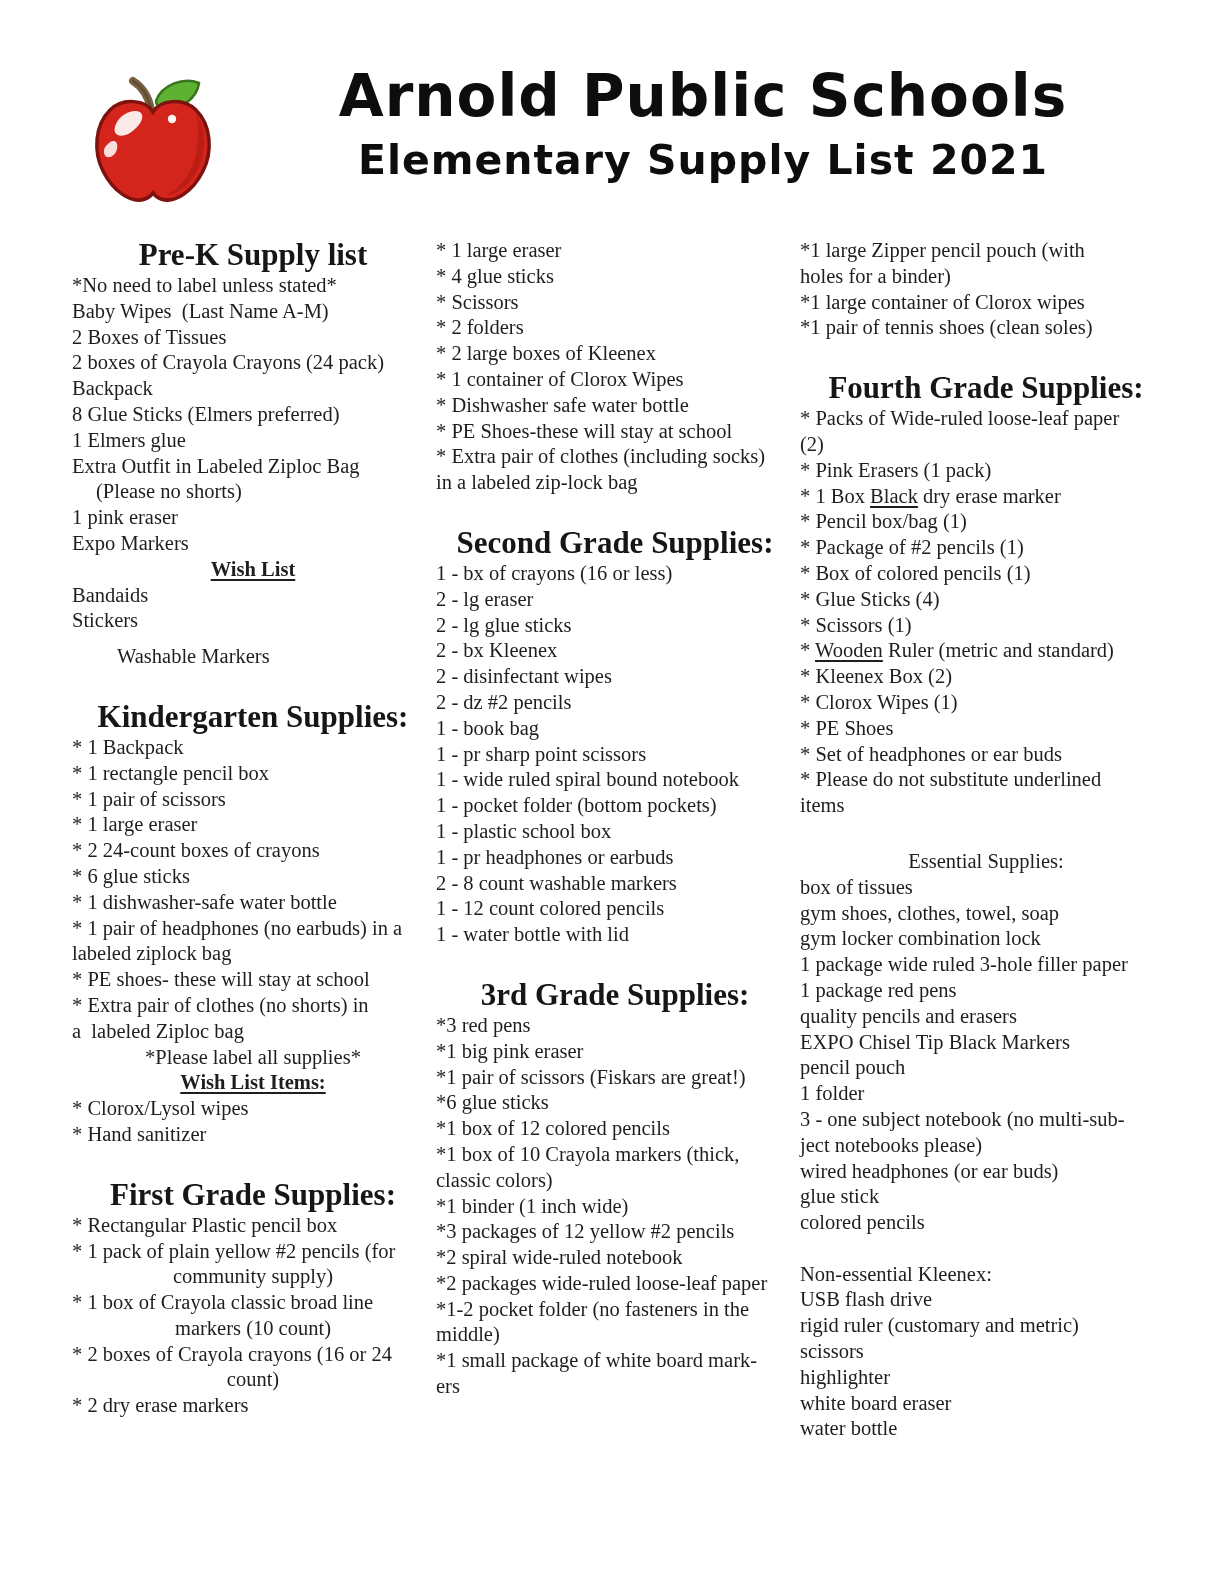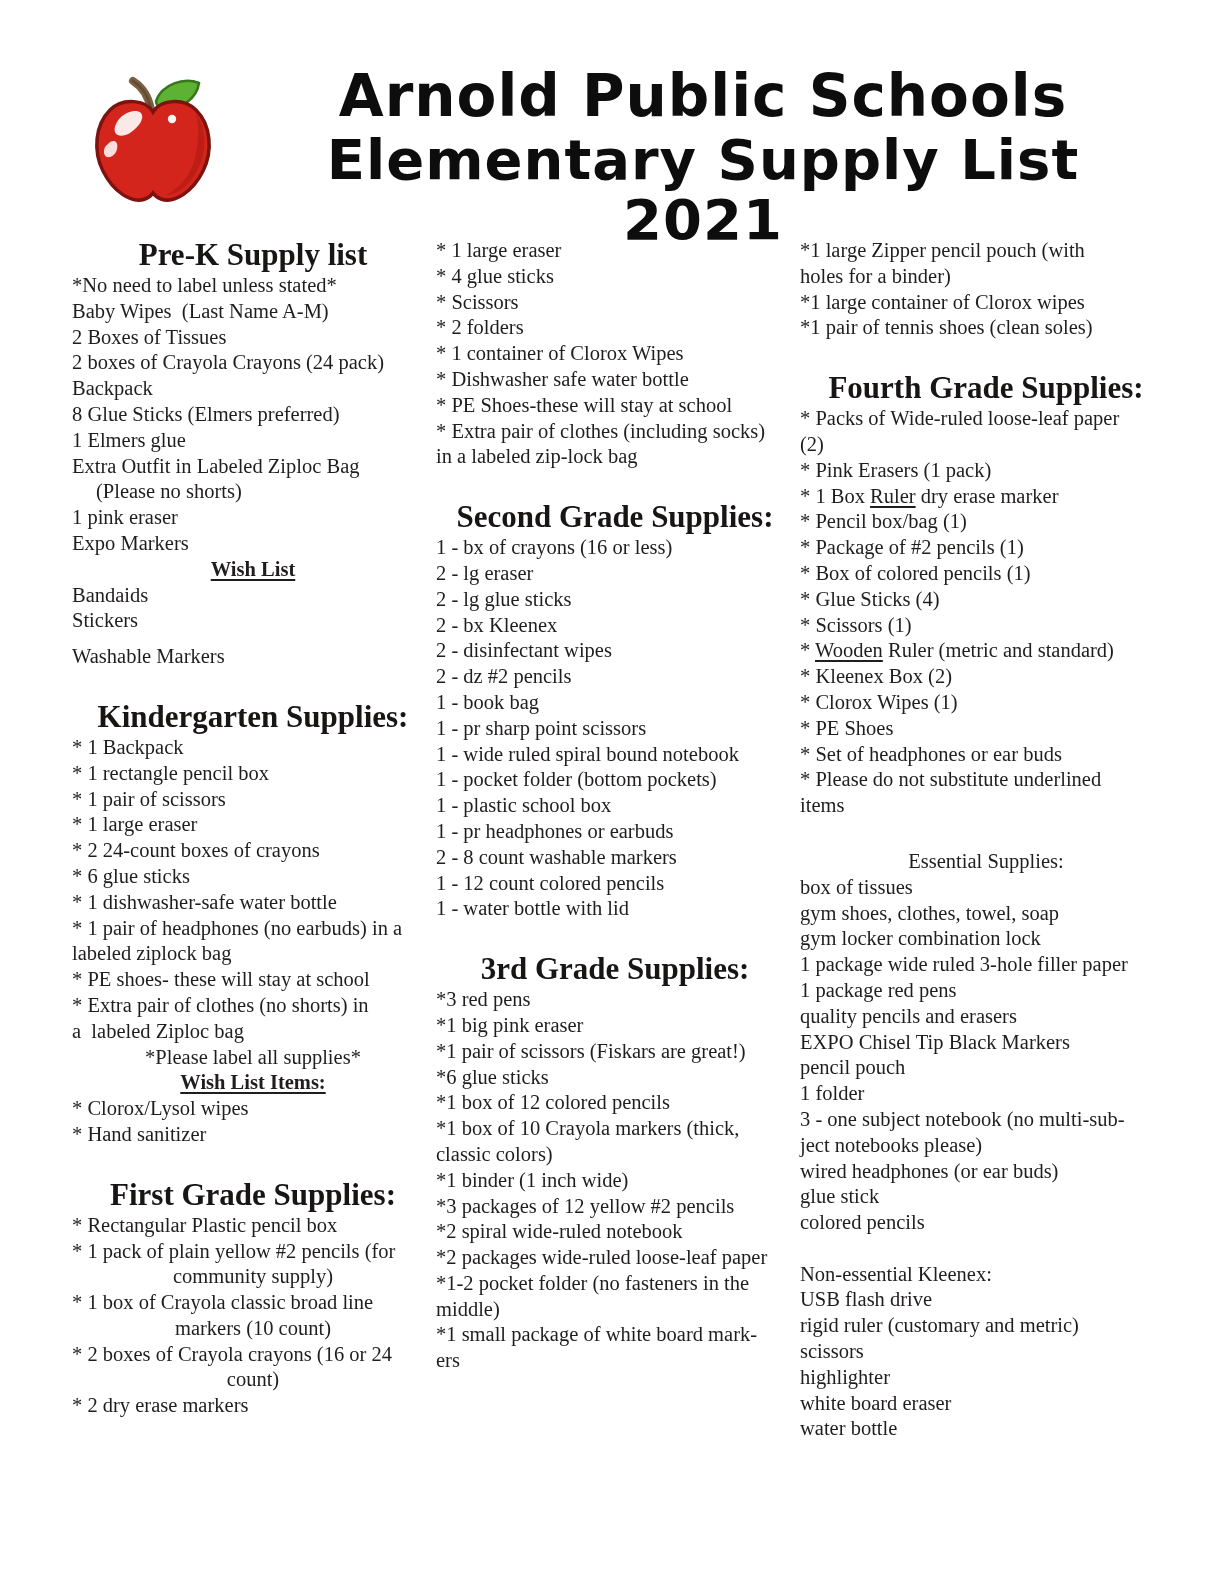--- a/index.html
+++ b/index.html
@@ -15,38 +15,38 @@
     position:absolute; top:62px; left:92px; right:76px;
     display:flex; align-items:flex-start;gap:44px;
   }
   .apple-wrap { flex:0 0 auto; margin-top:12px; }
   .titles {
     flex:1 1 auto; text-align:center;
     font-family:"DejaVu Sans", sans-serif;
     font-weight:bold; color:#0e0d0d;
   }
   .title1 { font-size:58px; line-height:68px; letter-spacing:1px; }
-  .title2 { font-size:56px; line-height:60px; letter-spacing:1px; }
+  .title2 { font-size:41px; line-height:60px; letter-spacing:1px; }
   .columns { position:absolute; top:238px; left:0; width:100%; }
   .col { position:absolute; top:0; }
   .col-0 { left:72px;  width:362px; }
   .col-1 { left:436px; width:358px; }
   .col-2 { left:800px; width:372px; }
   .block { margin:0 0 30px 0; }
   .block h2 {
     font-size:31px; line-height:33px; font-weight:bold;
     text-align:center; margin:0 0 2px 0; color:#181515;
   }
   .line {
     font-size:20.5px; line-height:25.8px;
     white-space:pre; color:#201d1d;
   }
   .line.center { text-align:center; }
   .line.indent { padding-left:24px; }
-  .line.gap-top { margin-top:10px; }
+  .line.gap-top { margin-top:10px;margin-left:45px; }
   .line.subheading {
     font-weight:bold; text-align:center;
     text-decoration:underline; text-underline-offset:3px;
   }
   .u { text-decoration:underline; text-underline-offset:3px; }
 </style>
 </head>
 <body>
 
 <div class="page">
@@ -125,20 +125,21 @@
           <div class="line center">count)</div>
           <div class="line">* 2 dry erase markers</div>
         </section>
       </div>
       <div class="col col-1">
         <section class="block">
           <div class="line">* 1 large eraser</div>
           <div class="line">* 4 glue sticks</div>
           <div class="line">* Scissors</div>
           <div class="line">* 2 folders</div>
+          <div class="line">* 2 large boxes of Kleenex</div>
           <div class="line">* 1 container of Clorox Wipes</div>
           <div class="line">* Dishwasher safe water bottle</div>
           <div class="line">* PE Shoes-these will stay at school</div>
           <div class="line">* Extra pair of clothes (including socks)</div>
           <div class="line">in a labeled zip-lock bag</div>
         </section>
         <section class="block">
           <h2>Second Grade Supplies:</h2>
           <div class="line">1 - bx of crayons (16 or less)</div>
           <div class="line">2 - lg eraser</div>
@@ -180,21 +181,21 @@
           <div class="line">*1 large Zipper pencil pouch (with</div>
           <div class="line">holes for a binder)</div>
           <div class="line">*1 large container of Clorox wipes</div>
           <div class="line">*1 pair of tennis shoes (clean soles)</div>
         </section>
         <section class="block">
           <h2>Fourth Grade Supplies:</h2>
           <div class="line">* Packs of Wide-ruled loose-leaf paper</div>
           <div class="line">(2)</div>
           <div class="line">* Pink Erasers (1 pack)</div>
-          <div class="line"><span>* 1 Box </span><span class="u">Ruler</span><span> dry erase marker</span></div>
+          <div class="line"><span>* 1 Box </span><span class="u">Black</span><span> dry erase marker</span></div>
           <div class="line">* Pencil box/bag (1)</div>
           <div class="line">* Package of #2 pencils (1)</div>
           <div class="line">* Box of colored pencils (1)</div>
           <div class="line">* Glue Sticks (4)</div>
           <div class="line">* Scissors (1)</div>
           <div class="line"><span>* </span><span class="u">Wooden</span><span> Ruler (metric and standard)</span></div>
           <div class="line">* Kleenex Box (2)</div>
           <div class="line">* Clorox Wipes (1)</div>
           <div class="line">* PE Shoes</div>
           <div class="line">* Set of headphones or ear buds</div>

